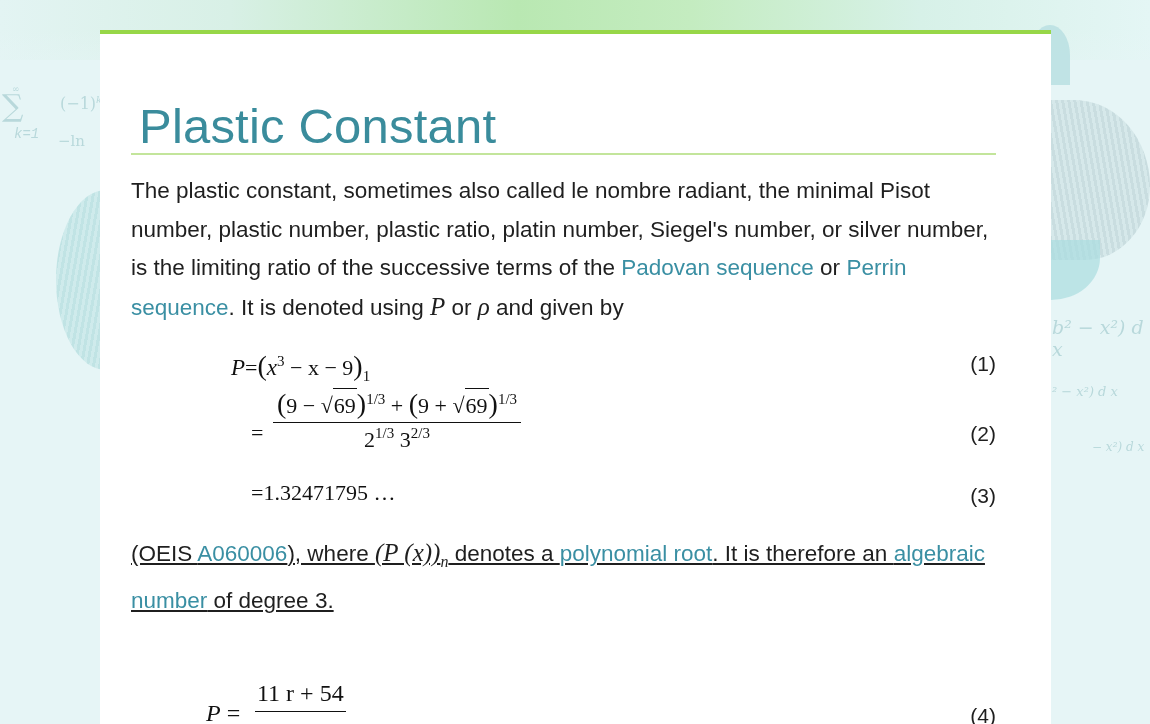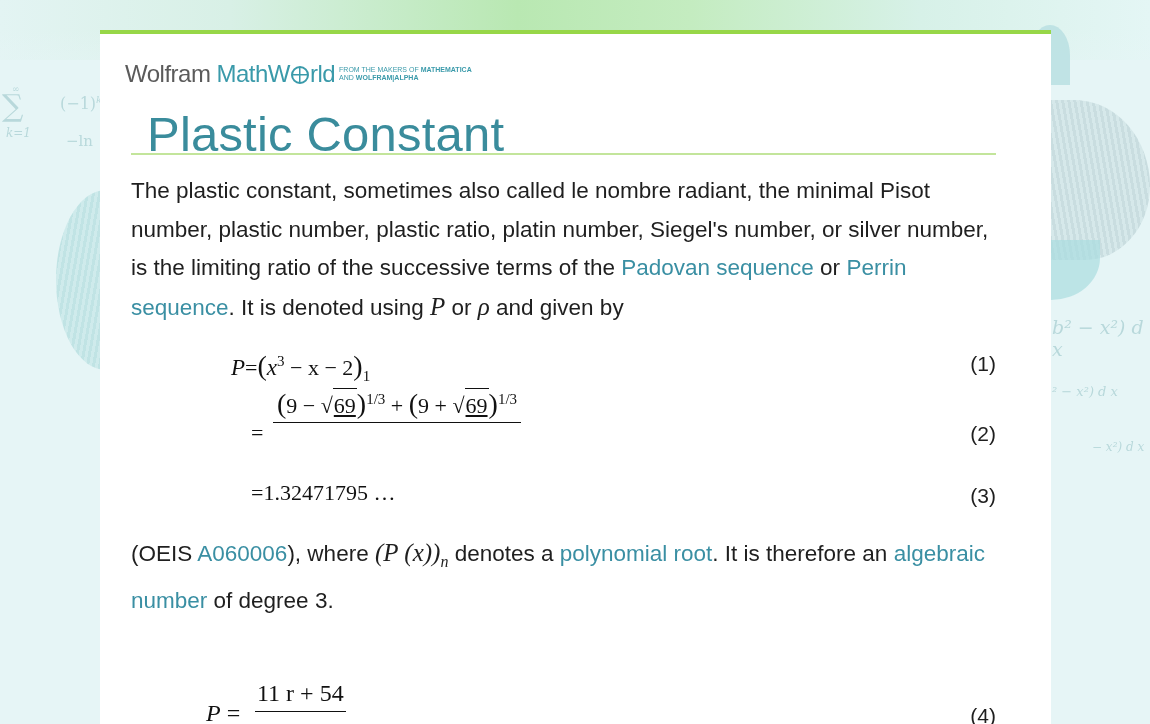--- a/index.html
+++ b/index.html
@@ -50,106 +50,97 @@
   .globe {
     display: inline-block; width: 18px; height: 18px; border-radius: 50%;
     border: 2px solid #3a9aaa; box-sizing: border-box; margin: 0 1px; position: relative; top: 1px;
     background:
       linear-gradient(#3a9aaa,#3a9aaa) center/100% 1.5px no-repeat,
       linear-gradient(#3a9aaa,#3a9aaa) center/1.5px 100% no-repeat;
   }
   .tagline { margin-left: 4px; font-size: 7px; line-height: 8px; color: #3a9aaa; }
   .tagline b { font-weight: bold; }
   .page-title {
-    position: absolute; left: 31px; top: 56px; margin: 16px;
+    position: absolute; left: 31px; top: 56px; margin: 8px;
     font-size: 49px; font-weight: normal; color: #3a8c9c; letter-spacing: 0.2px;
   }
   .title-rule { position: absolute; left: 31px; top: 119px; width: 865px; height: 2px; background: #c3e59b; }
   .content { position: absolute; left: 31px; top: 138px; width: 870px; font-size: 22.5px; line-height: 38.6px; color: #1f1f1f; }
   .content p { margin: 0; }
   a.link { color: #3a8fa3; text-decoration: none; }
   .mi { font-family: "Liberation Serif", serif; font-style: italic; font-size: 25px; }
   .math { font-family: "Liberation Serif", serif; color: #111; }
   .eq-block { position: absolute; left: 31px; width: 865px; font-size: 22px; }
   .eq-num { position: absolute; right: 0; font-family: "Liberation Sans", sans-serif; font-size: 21px; color: #1f1f1f; }
   .frac { display: inline-block; vertical-align: middle; text-align: center; }
   .frac .num { display: block; padding: 0 4px 2px; border-bottom: 1.3px solid #111; }
   .frac .den { display: block; padding-top: 2px; }
   sup.s { font-size: 15px; vertical-align: 9px; }
   sub.s { font-size: 15px; vertical-align: -6px; }
-  .sqrt { border-top: 1.3px solid #111; padding: 4px 1px; text-decoration: underline; }
+  .sqrt { border-top: 1.3px solid #111; padding: 4px 1px; }
   .big-paren { font-size: 28px; }
 </style>
 </head>
 <body>
 
 <div class="bg-top"></div>
 <div class="bg-fade"></div>
 
 <div class="shape-left"></div>
 <div class="shape-right-2"></div>
 <div class="shape-right-1"></div>
 <div class="shape-right-3"></div>
 
 <div class="deco" style="left:2px;top:88px;font-size:30px;"><span>∑</span></div>
 <div class="deco" style="left:12px;top:84px;font-size:9px;"><span>∞</span></div>
-<div class="deco" style="left:6px;top:126px;font-size:12px;"><span>k=1</span></div>
+<div class="deco" style="left:14px;top:126px;font-size:14px;font-family:Liberation Mono, monospace;"><span>k=1</span></div>
 <div class="deco" style="left:28px;top:94px;font-size:16px;font-style:normal;margin-left:32px;"><span>(−1)</span><sup style="font-size:10px;font-style:italic;">k−1</sup></div>
-<div class="deco" style="left:66px;top:132px;font-size:15px;font-style:normal;"><span>−ln</span></div>
+<div class="deco" style="left:58px;top:132px;font-size:15px;font-style:normal;"><span>−ln</span></div>
 
 <div class="deco" style="left:1052px;top:316px;font-size:19px;"><span>b² − x²)  d x</span></div>
 <div class="deco" style="left:1052px;top:384px;font-size:13px;"><span>² − x²)  d x</span></div>
 <div class="deco" style="left:1092px;top:440px;font-size:12px;"><span>− x²)  d x</span></div>
 <div class="deco" style="left:992px;top:486px;font-size:11px;"><span>x²)  d x</span></div>
 
 <div class="card">
 
-  <div class="logo-row">
-    <span class="logo-wolfram">Wolfram</span>
-    <span class="logo-mathworld">
-      <span>MathW</span>
-        <span class="globe"></span>
-        <span>rld</span>
-    </span>
-    <span class="tagline">
-      <span>FROM THE MAKERS OF </span><b>MATHEMATICA</b><br>
-      <span>AND </span><b>WOLFRAM|ALPHA</b>
-    </span>
-  </div>
 
   <h1 class="page-title">Plastic Constant</h1>
   <div class="title-rule"></div>
 
   <div class="content">
     <p><span>The plastic constant, sometimes also called le nombre radiant, the minimal Pisot number, plastic number, plastic ratio, platin number, Siegel's number, or silver number, is the limiting ratio of the successive terms of the </span><a class="link" href="#">Padovan sequence</a><span> or </span><a class="link" href="#">Perrin sequence</a><span>. It is denoted using </span><span class="mi">P</span><span> or </span><span class="mi">ρ</span><span> and given by</span></p>
   </div>
 
   <div class="eq-block math" style="top:310px;height:40px;">
     <span style="position:absolute;left:100px;top:6px;">
-      <span class="mi" style="font-size:23px;">P</span><span>=</span><span class="big-paren">(</span><span class="mi" style="font-size:23px;">x</span><sup class="s">3</sup><span> − x − 2</span><span class="big-paren">)</span><sub class="s">1</sub>
+      <span class="mi" style="font-size:23px;">P</span><span>=</span><span class="big-paren">(</span><span class="mi" style="font-size:23px;">x</span><sup class="s">3</sup><span> − x − 9</span><span class="big-paren">)</span><sub class="s">1</sub>
     </span>
     <span class="eq-num" style="top:8px;">(1)</span>
   </div>
 
   <div class="eq-block math" style="top:352px;height:90px;">
     <span style="position:absolute;left:120px;top:34px;">=</span>
     <span class="frac" style="position:absolute;left:142px;top:2px;">
       <span class="num">
         <span class="big-paren">(</span><span>9 − √</span><span class="sqrt">69</span><span class="big-paren">)</span><sup class="s">1/3</sup><span> + </span><span class="big-paren">(</span><span>9 + √</span><span class="sqrt">69</span><span class="big-paren">)</span><sup class="s">1/3</sup>
       </span>
+      <span class="den">
+        <span>2</span><sup class="s">1/3</sup><span> 3</span><sup class="s">2/3</sup>
+      </span>
     </span>
     <span class="eq-num" style="top:36px;">(2)</span>
   </div>
 
   <div class="eq-block math" style="top:440px;height:40px;">
     <span style="position:absolute;left:120px;top:6px;"><span>=</span><span>1.32471795 …</span></span>
     <span class="eq-num" style="top:10px;">(3)</span>
   </div>
 
-  <div class="content" style="top:500px;">
+  <div class="content" style="top:500px;text-decoration:underline;">
     <p><span>(OEIS </span><a class="link" href="#">A060006</a><span>), where </span><span class="mi" style="font-style:normal;"><i>(P (x))</i><sub style="font-size:16px;font-style:italic;">n</sub></span><span> denotes a </span><a class="link" href="#">polynomial root</a><span>. It is therefore an </span><a class="link" href="#">algebraic number</a><span> of degree 3.</span></p>
   </div>
 
 
   <div class="eq-block math" style="top:642px;height:60px;">
     <span style="position:absolute;left:75px;top:24px;font-size:24px;"><span class="mi" style="font-size:24px;">P</span> <span>=</span></span>
     <span style="position:absolute;left:124px;top:4px;font-size:24px;border-bottom:1.3px solid #111;padding:0 2px 4px;">11 r + 54</span>
     <span class="eq-num" style="top:28px;">(4)</span>
   </div>
 

